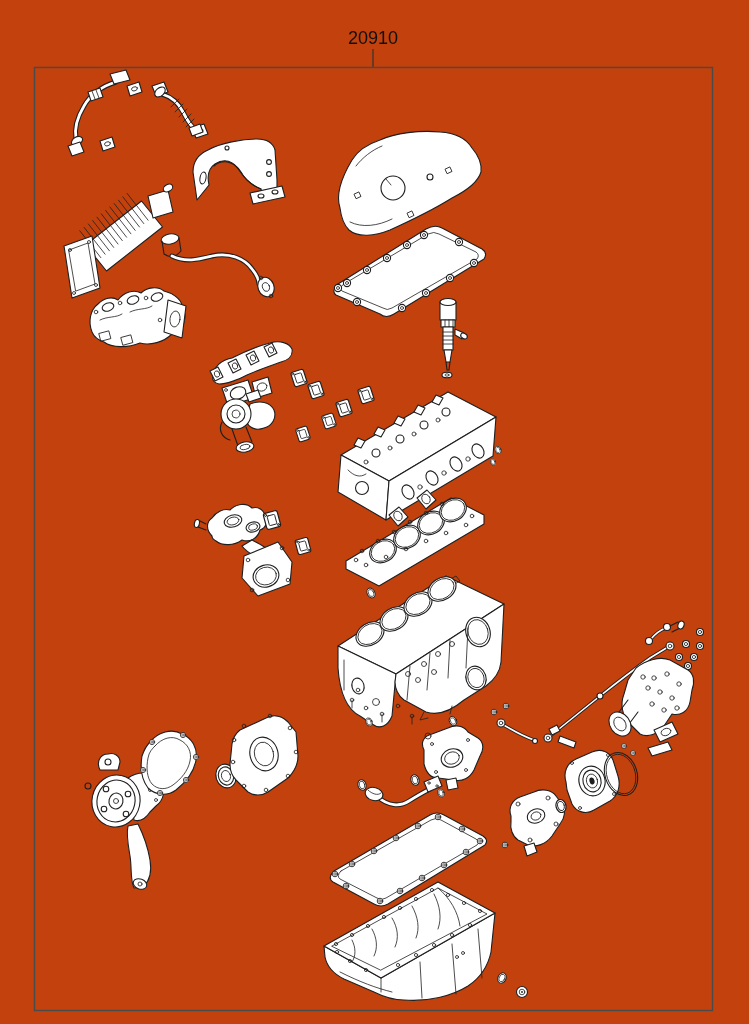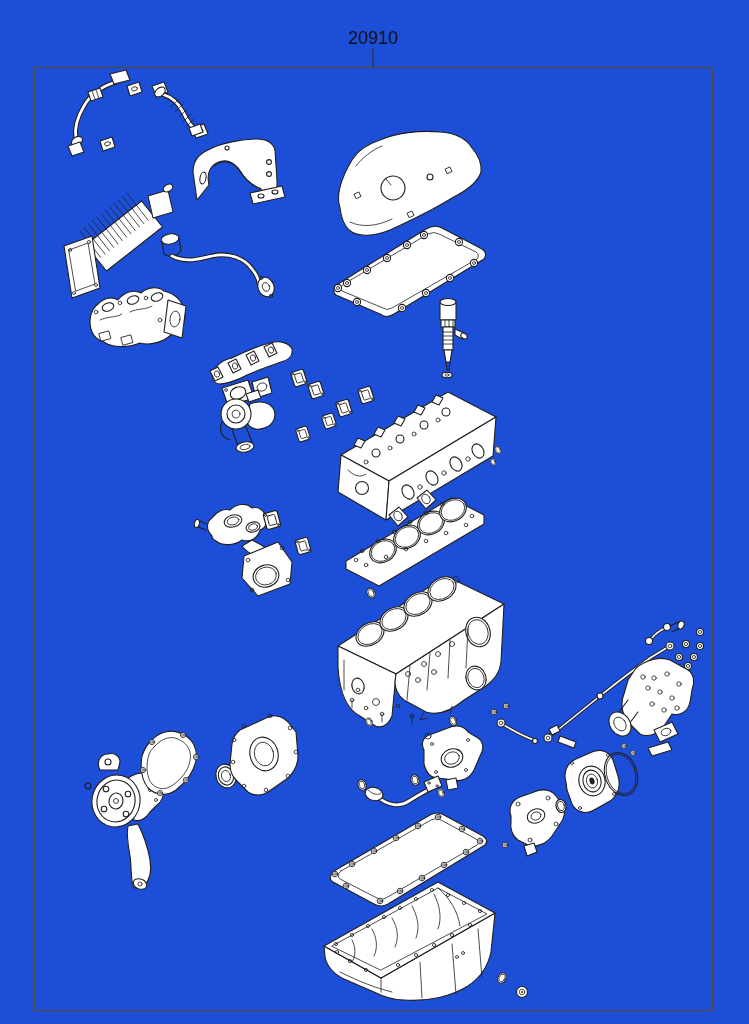--- a/index.html
+++ b/index.html
@@ -1,16 +1,16 @@
 <!DOCTYPE html>
 <html><head>
 <meta charset="utf-8">
 <style>
   html,body { margin:0; padding:0; background:#fff; }
-  .page { position:relative; width:749px; height:1024px; background:#1d4ed8; overflow:hidden; }
+  .page { position:relative; width:749px; height:1024px; background:#c2410c; overflow:hidden; }
   svg { display:block; }
   .o  { fill:#fff; stroke:#1f1f1f; stroke-width:1.1; stroke-linejoin:round; stroke-linecap:round; }
   .n  { fill:none; stroke:#1f1f1f; stroke-width:1.1; stroke-linejoin:round; stroke-linecap:round; }
   .thin { stroke-width:0.8; }
   .tO { fill:none; stroke:#1f1f1f; stroke-width:5;   stroke-linecap:round; }
   .tI { fill:none; stroke:#fff;    stroke-width:2.8; stroke-linecap:round; }
   .pO { fill:none; stroke:#1f1f1f; stroke-width:3.4; stroke-linecap:round; }
   .pI { fill:none; stroke:#fff;    stroke-width:1.6; stroke-linecap:round; }
   .lbl { font:18px "Liberation Sans", sans-serif; fill:#111; }
 </style>

